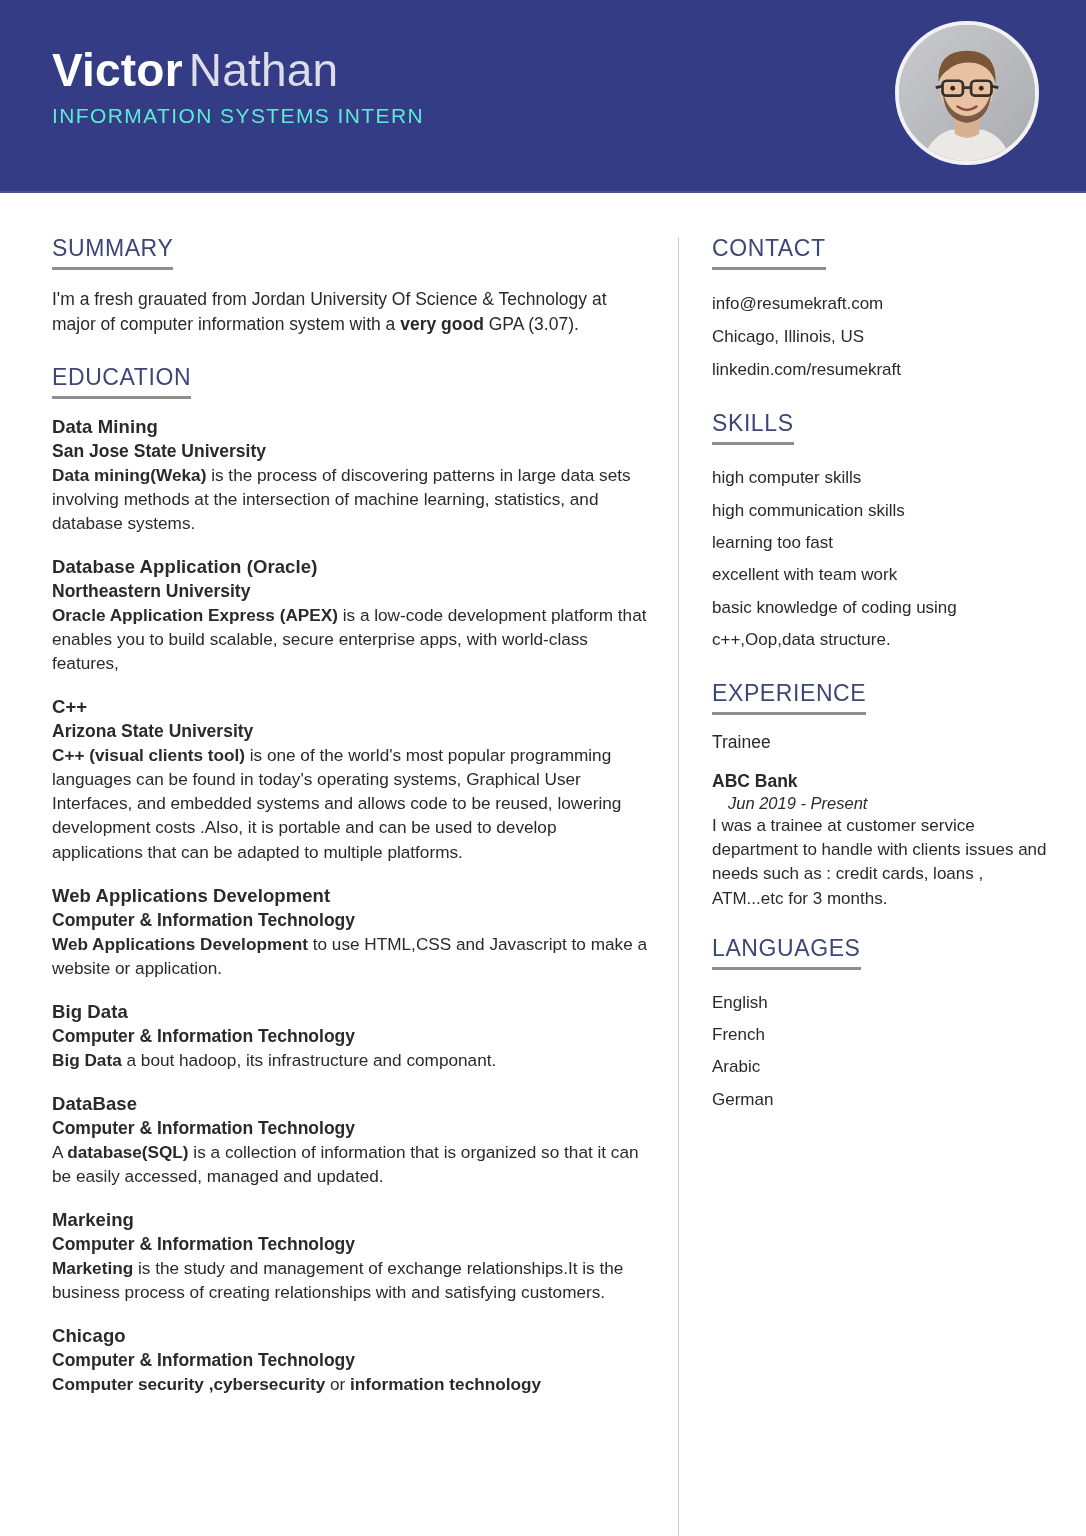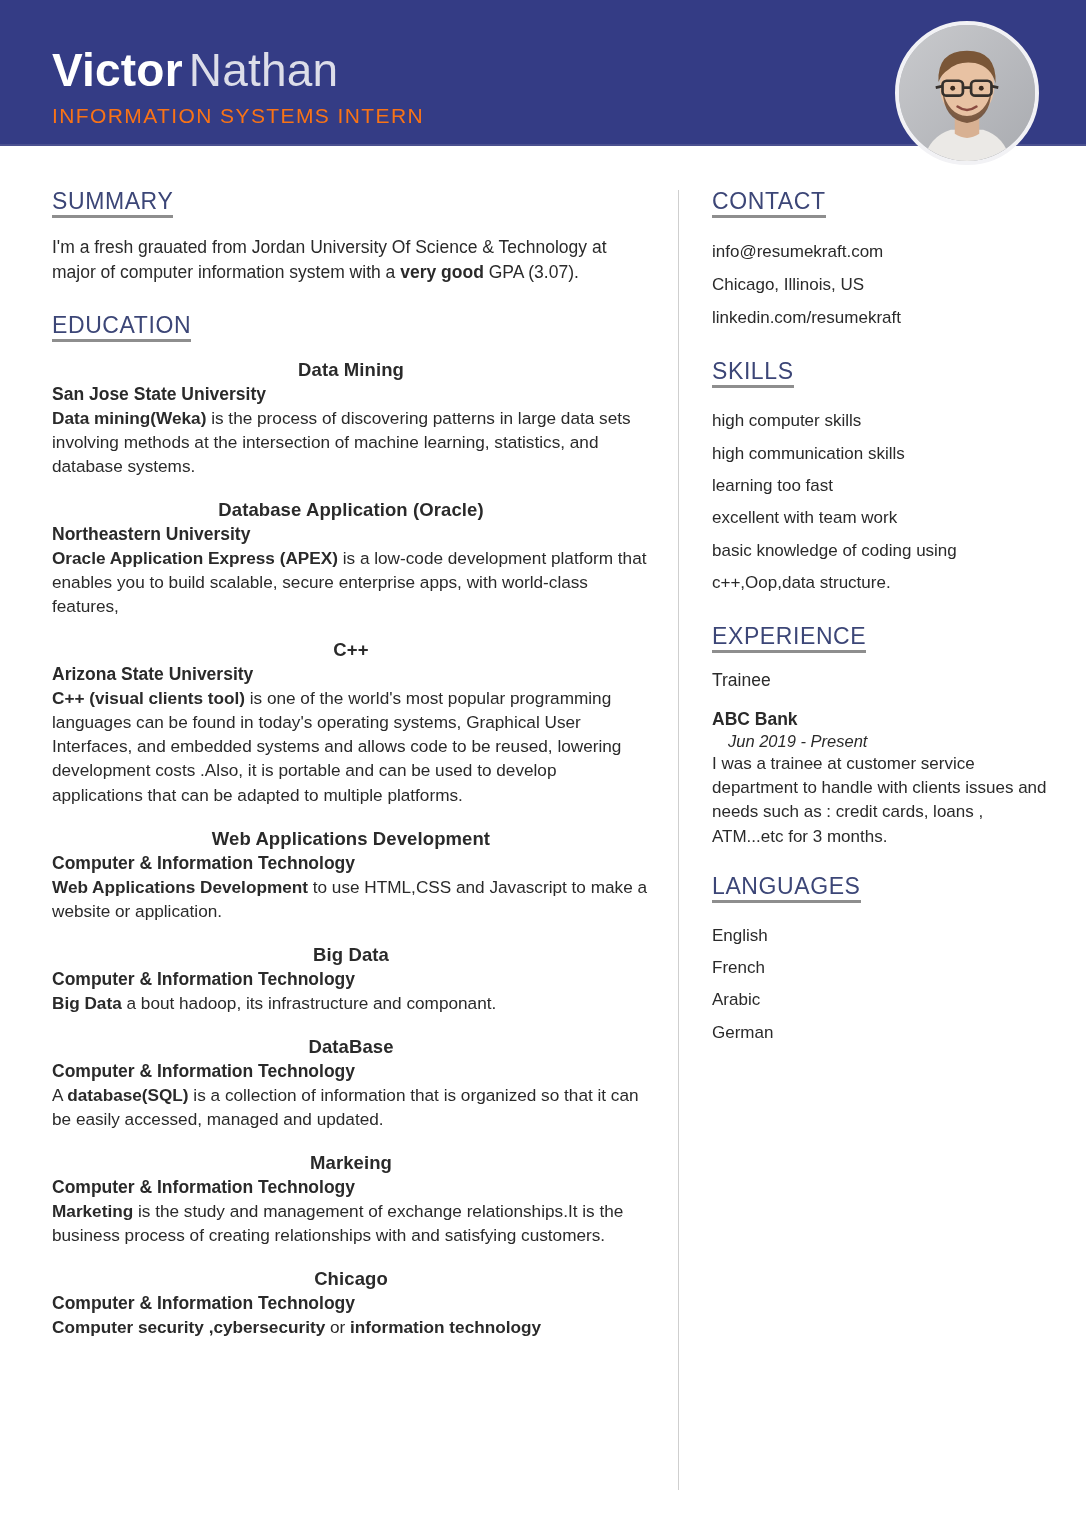--- a/index.html
+++ b/index.html
@@ -15,21 +15,21 @@
     position: relative;
     width: 1086px;
     height: 1536px;
     background: #ffffff;
     overflow: hidden;
   }
 
   
   .header {
     position: relative;
-    height: 146px;
+    height: 193px;
     background: #343c85;
     border-bottom: 2px solid #4b5190;
     box-sizing: border-box;
   }
   .header-inner {
     position: absolute;
     left: 52px;
     top: 46px;
   }
   .name {
@@ -43,21 +43,21 @@
     color: #ffffff;
   }
   .name .last {
     font-weight: 300;
     color: #dcdde9;
     margin-left: 6px;
   }
   .job-title {
     margin-top: 10px;
     font-size: 21px;
-    color: #f97316;
+    color: #5eead4;
     letter-spacing: 1.4px;
     font-weight: 300;
     white-space: nowrap;
   }
   .avatar {
     position: absolute;
     right: 47px;
     top: 21px;
     width: 144px;
     height: 144px;
@@ -94,20 +94,21 @@
     padding-right: 30px;
     box-sizing: border-box;
   }
 
   
   .sec-head {
     display: inline-block;
     color: #3c4677;
     font-size: 23px;
     letter-spacing: 0.6px;
+    padding-bottom: 5px;
     border-bottom: 3px solid #8e8e8e;
     margin-bottom: 17px;
     font-weight: normal;
     text-align: center;
   }
   .section { margin-bottom: 24px; }
 
   
   .summary-text {
     font-size: 17.5px;
@@ -116,21 +117,20 @@
     max-width: 620px;
   }
   .summary-text b { font-weight: bold; }
 
   .edu-item { margin-bottom: 21px; }
   .edu-title {
     font-size: 18.5px;
     font-weight: bold;
     margin-bottom: 3px;
     letter-spacing: 0.1px;
-    text-align: center;
   }
   .edu-school {
     font-size: 17.5px;
     font-weight: bold;
     margin-bottom: 1px;
   }
   .edu-desc {
     font-size: 17.2px;
     line-height: 1.4;
     max-width: 645px;

